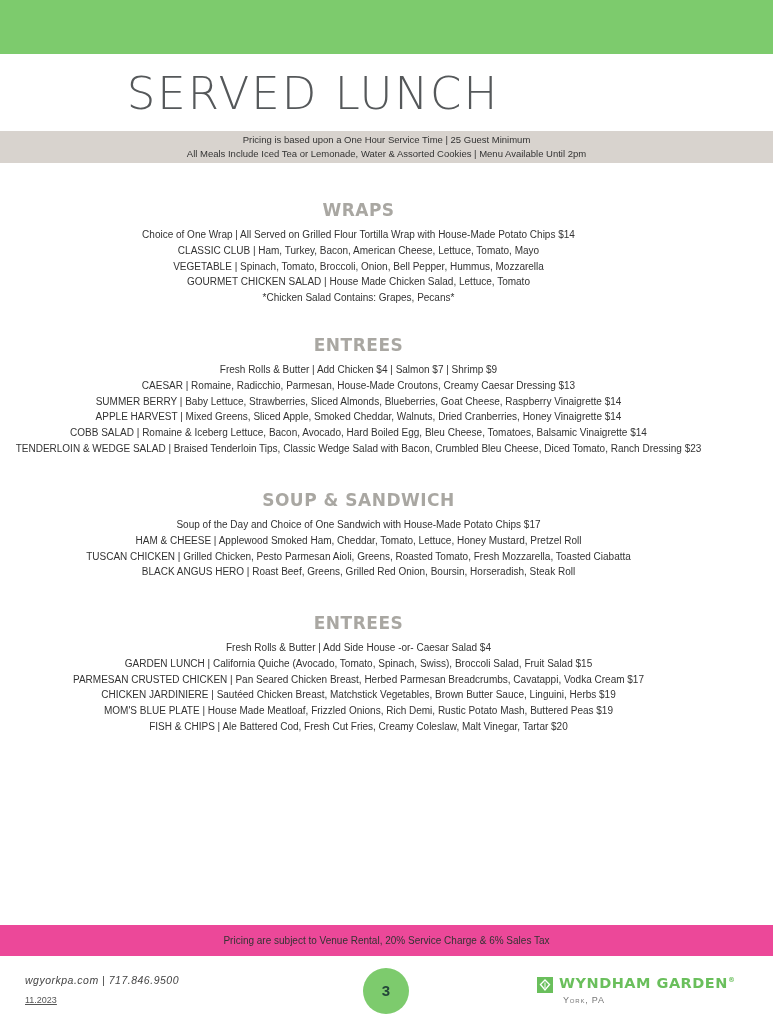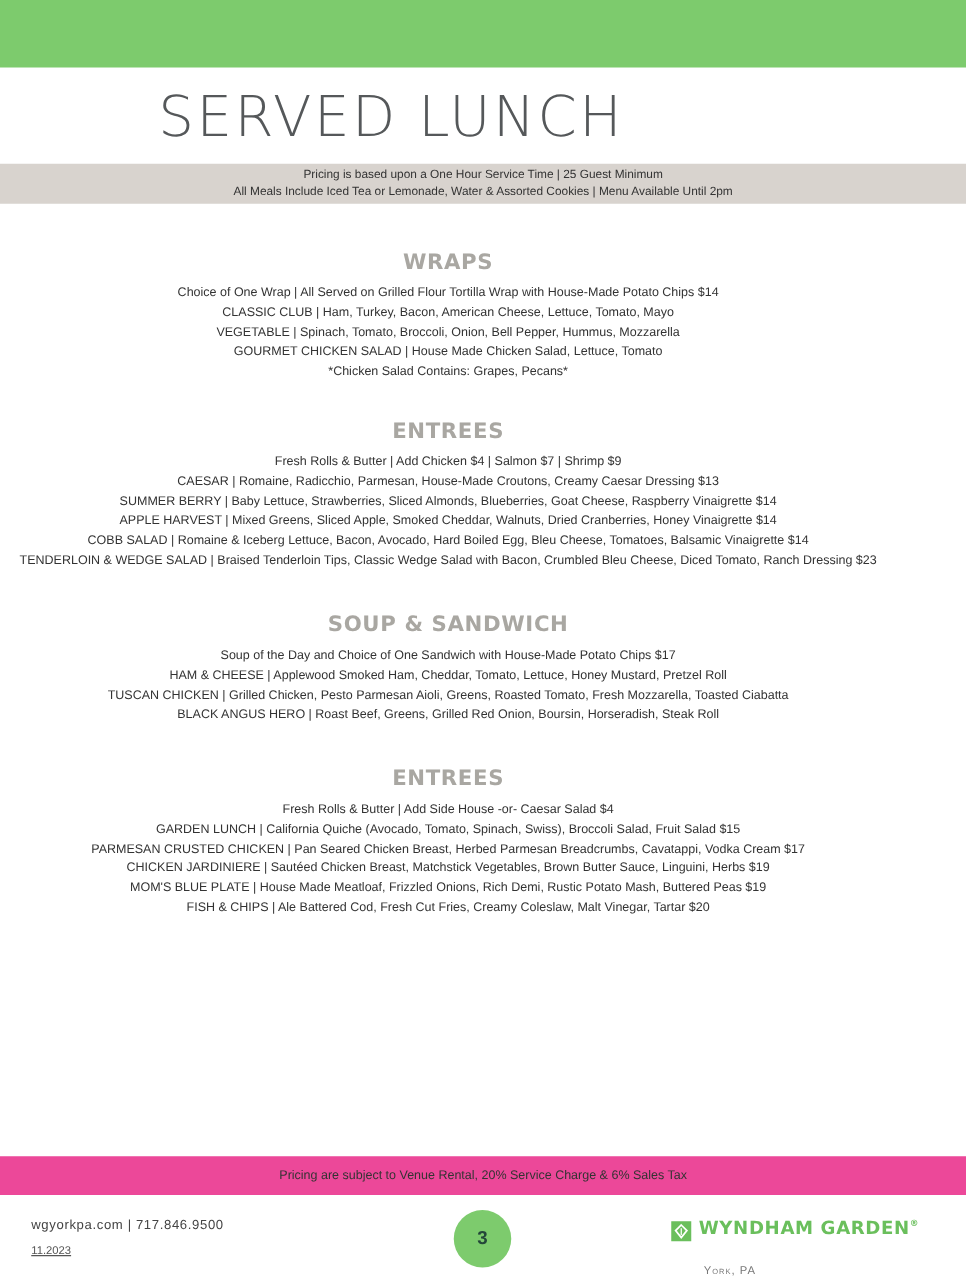--- a/index.html
+++ b/index.html
@@ -27,38 +27,38 @@
     font-size: 17px; letter-spacing: 0.5px; color: #a9a7a2; line-height: 22px;
   }
   .section .lines { margin-top: 6px; }
   .section .line {
     font-size: 10px; line-height: 15.8px; color: #333; white-space: nowrap;
   }
   .footer-band {
     position: absolute; left: 0; top: 925px; width: 773px; height: 31px;
     background: #ec4899; text-align: center; font-size: 10px; line-height: 31px; color: #333;
   }
-  .contact { position: absolute; left: 25px; top: 974px; font-size: 10.5px; color: #444; letter-spacing: 0.5px; }
+  .contact { position: absolute; left: 25px; top: 974px; font-size: 10.5px; color: #444; letter-spacing: 0.5px; font-style: italic; }
   .date { position: absolute; left: 25px; top: 995px; font-size: 9px; color: #555; text-decoration: underline; }
   .page-num {
     position: absolute; left: 363px; top: 968px; width: 46px; height: 46px; border-radius: 50%;
     background: #7dcb6d; color: #24473a; text-align: center; line-height: 46px;
     font-weight: bold; font-size: 15px;
   }
   .brand { position: absolute; left: 537px; top: 975px; }
   .brand-icon {
     position: absolute; left: 0; top: 2px; width: 16px; height: 16px; background: #6abf5c;
   }
   .brand-name {
     position: absolute; left: 22px; top: 0; font-family: "DejaVu Sans", sans-serif; font-weight: bold;
     font-size: 14.5px; color: #6abf5c; letter-spacing: 0.5px; white-space: nowrap;
   }
   .brand-name sup { font-size: 7px; }
   .brand-loc {
-    position: absolute; left: 26px; top: 36px; font-size: 9px; color: #777; letter-spacing: 0.8px; white-space: nowrap;
+    position: absolute; left: 26px; top: 20px; font-size: 9px; color: #777; letter-spacing: 0.8px; white-space: nowrap;
     font-variant: small-caps;
     text-align: right;
   }
 </style>
 </head>
 <body>
 
 <div class="top-bar"></div>
 
 <div class="title">SERVED LUNCH</div>

